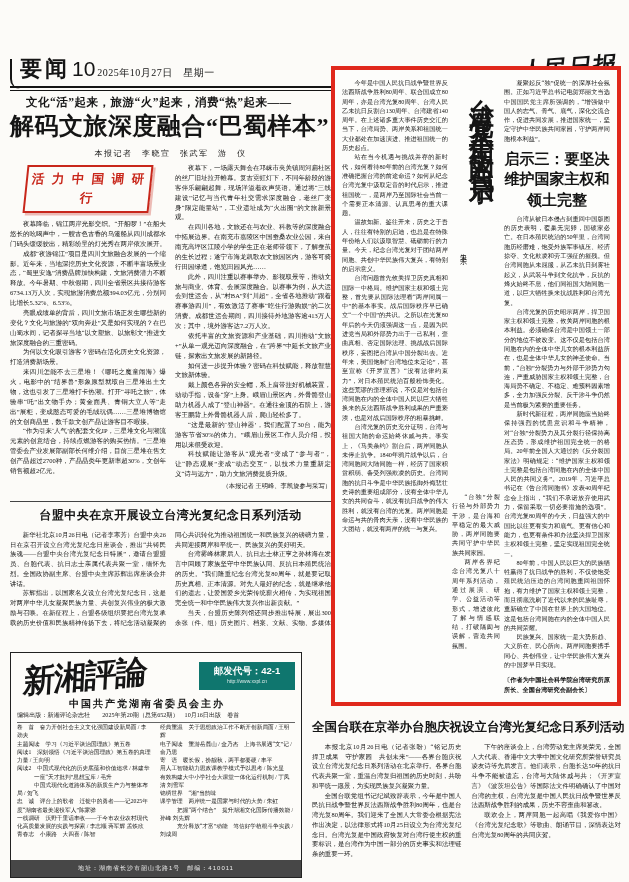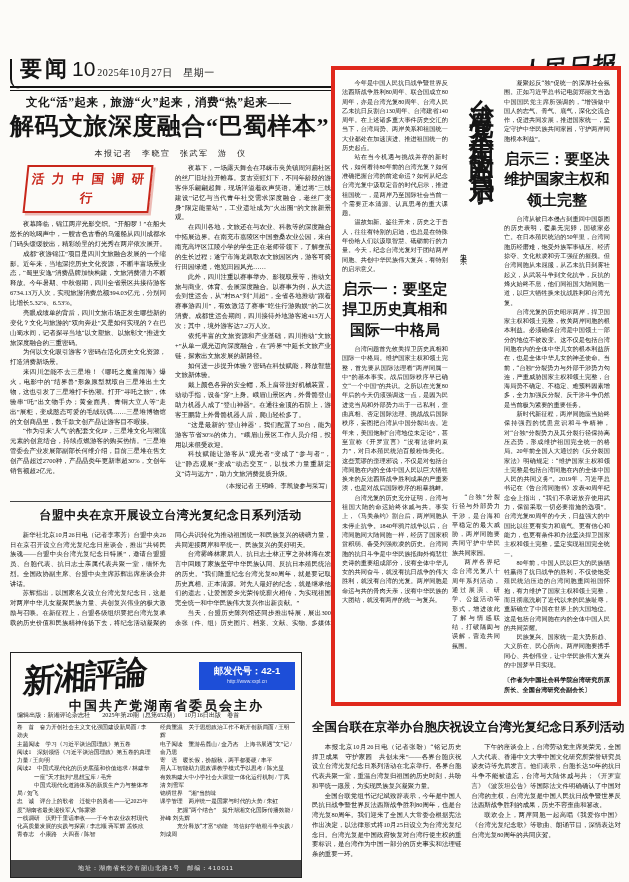--- a/index.html
+++ b/index.html
@@ -47,25 +47,25 @@
   .vauthor{writing-mode:vertical-rl;font-size:7px;margin-top:170px;margin-right:1px;letter-spacing:2px;}
   .vtitle{writing-mode:vertical-rl;font-size:25px;font-weight:900;letter-spacing:7px;line-height:1;}
   .rb-midtext{margin-top:6px;font-size:6.2px;line-height:1.5;}
   .rb-sub{font-size:15px;font-weight:bold;text-align:center;line-height:1.35;margin:6px 0 4px;}
   .rb-note{font-weight:bold;margin-top:3px;text-indent:0;}
   
   .ad{position:absolute;left:10px;top:652px;width:292px;height:226px;border:1.5px solid #222;
         background:#fdfcf9;box-sizing:border-box;}
   .ad-logo{position:absolute;left:12px;top:2px;font-size:32px;font-weight:900;
         transform:rotate(-5deg) skewX(-8deg);letter-spacing:-1px;}
-  .ad-post{position:absolute;right:6px;top:9px;width:96px;height:28px;background:#1d4ed8;color:#fff;
+  .ad-post{position:absolute;right:6px;top:9px;width:96px;height:28px;background:#0f766e;color:#fff;
         text-align:center;font-family:"Liberation Sans",sans-serif;}
   .ad-post-main{font-size:9.5px;font-weight:bold;padding-top:3px;}
   .ad-post-sub{font-size:5px;opacity:.85;}
-  .ad-org{position:absolute;left:58px;top:44px;font-size:13px;font-weight:bold;letter-spacing:2px;}
+  .ad-org{position:absolute;left:58px;top:44px;font-size:10px;font-weight:bold;letter-spacing:2px;}
   .ad-issue{position:absolute;left:6px;top:58px;width:278px;font-size:6.1px;
         border-bottom:1px solid #666;padding-bottom:2px;}
   .ad-toc{position:absolute;left:6px;top:70px;width:278px;height:132px;column-count:2;column-gap:8px;
         font-size:5.7px;line-height:1.45;overflow:hidden;}
   .toc-line{margin:0;text-indent:0;}
   .ad-bar{position:absolute;left:0;bottom:0;width:100%;height:17px;background:#474747;color:#eee;
         font-size:6px;display:flex;align-items:center;justify-content:center;letter-spacing:1px;
         font-family:"Liberation Sans",sans-serif;}
   
   .headlineC{position:absolute;left:312px;top:719px;width:309px;text-align:left;
@@ -123,21 +123,20 @@
     </div>
 
   <div class="redbox">
     <div class="rb-col jtext">
       <div class="rb-flow">
         <div>
             <p class="para">今年是中国人民抗日战争暨世界反法西斯战争胜利80周年、联合国成立80周年，亦是台湾光复80周年、台湾人民乙未抗日反割台130周年、台湾建省140周年。在上述诸多重大事件历史交汇的当下，台湾局势、两岸关系和祖国统一大业都处在加速演进、推进祖国统一的历史起点。</p>
             <p class="para">站在当今机遇与挑战并存的新时代，如何看待80年前的台湾光复？如何准确把握台湾的前途命运？如何从纪念台湾光复中汲取定音的时代启示，推进祖国统一，是两岸乃至国际社会当前一个需要正本清源、认真思考的重大课题。</p>
             <p class="para">温故知新、鉴往开来，历史之于吾人，往往有特别的启迪，也总是在特殊年份给人们以汲取智慧、砥砺前行的力量。今天，纪念台湾光复对于团结两岸同胞、共创中华民族伟大复兴，有特别的启示意义。</p>
           </div>
-        <h3 class="rb-sub">启示一：要坚定捍卫历史真相和国际一中格局</h3>
         <div>
             <p class="para">台湾问题首先攸关捍卫历史真相和国际一中格局。维护国家主权和领土完整，首先要从国际法理看“两岸同属一中”的基本事实。战后国际秩序早已确立“一个中国”的共识。之所以在光复80年后的今天仍须强调这一点，是因为民进党当局和外部势力出于一己私利，歪曲真相、否定国际法理、挑战战后国际秩序，妄图把台湾从中国分裂出去。近年来，美国炮制“台湾地位未定论”，甚至宣称《开罗宣言》“没有法律约束力”，对日本殖民统治百般粉饰美化。这些荒谬的歪理邪说，不仅是对包括台湾同胞在内的全体中国人民以巨大牺牲换来的反法西斯战争胜利成果的严重亵渎，也是对战后国际秩序的粗暴挑衅。</p>
           </div>
         <div>
             <p class="para">台湾光复的历史充分证明，台湾与祖国大陆的命运始终休戚与共。事实上，《马关条约》割台后，两岸同胞从未停止抗争。1840年鸦片战争以后，台湾同胞同大陆同胞一样，经历了国家积贫积弱、备受列强欺凌的历史。台湾同胞的抗日斗争是中华民族抵御外侮悲壮史诗的重要组成部分，没有全体中华儿女的共同奋斗，就没有抗日战争的伟大胜利，就没有台湾的光复。两岸同胞是命运与共的骨肉天亲，没有中华民族的大团结，就没有两岸的统一与复兴。</p>
           </div>
       </div>
     </div>
     <div class="rb-mid">
       <div class="vtitle-wrap">

